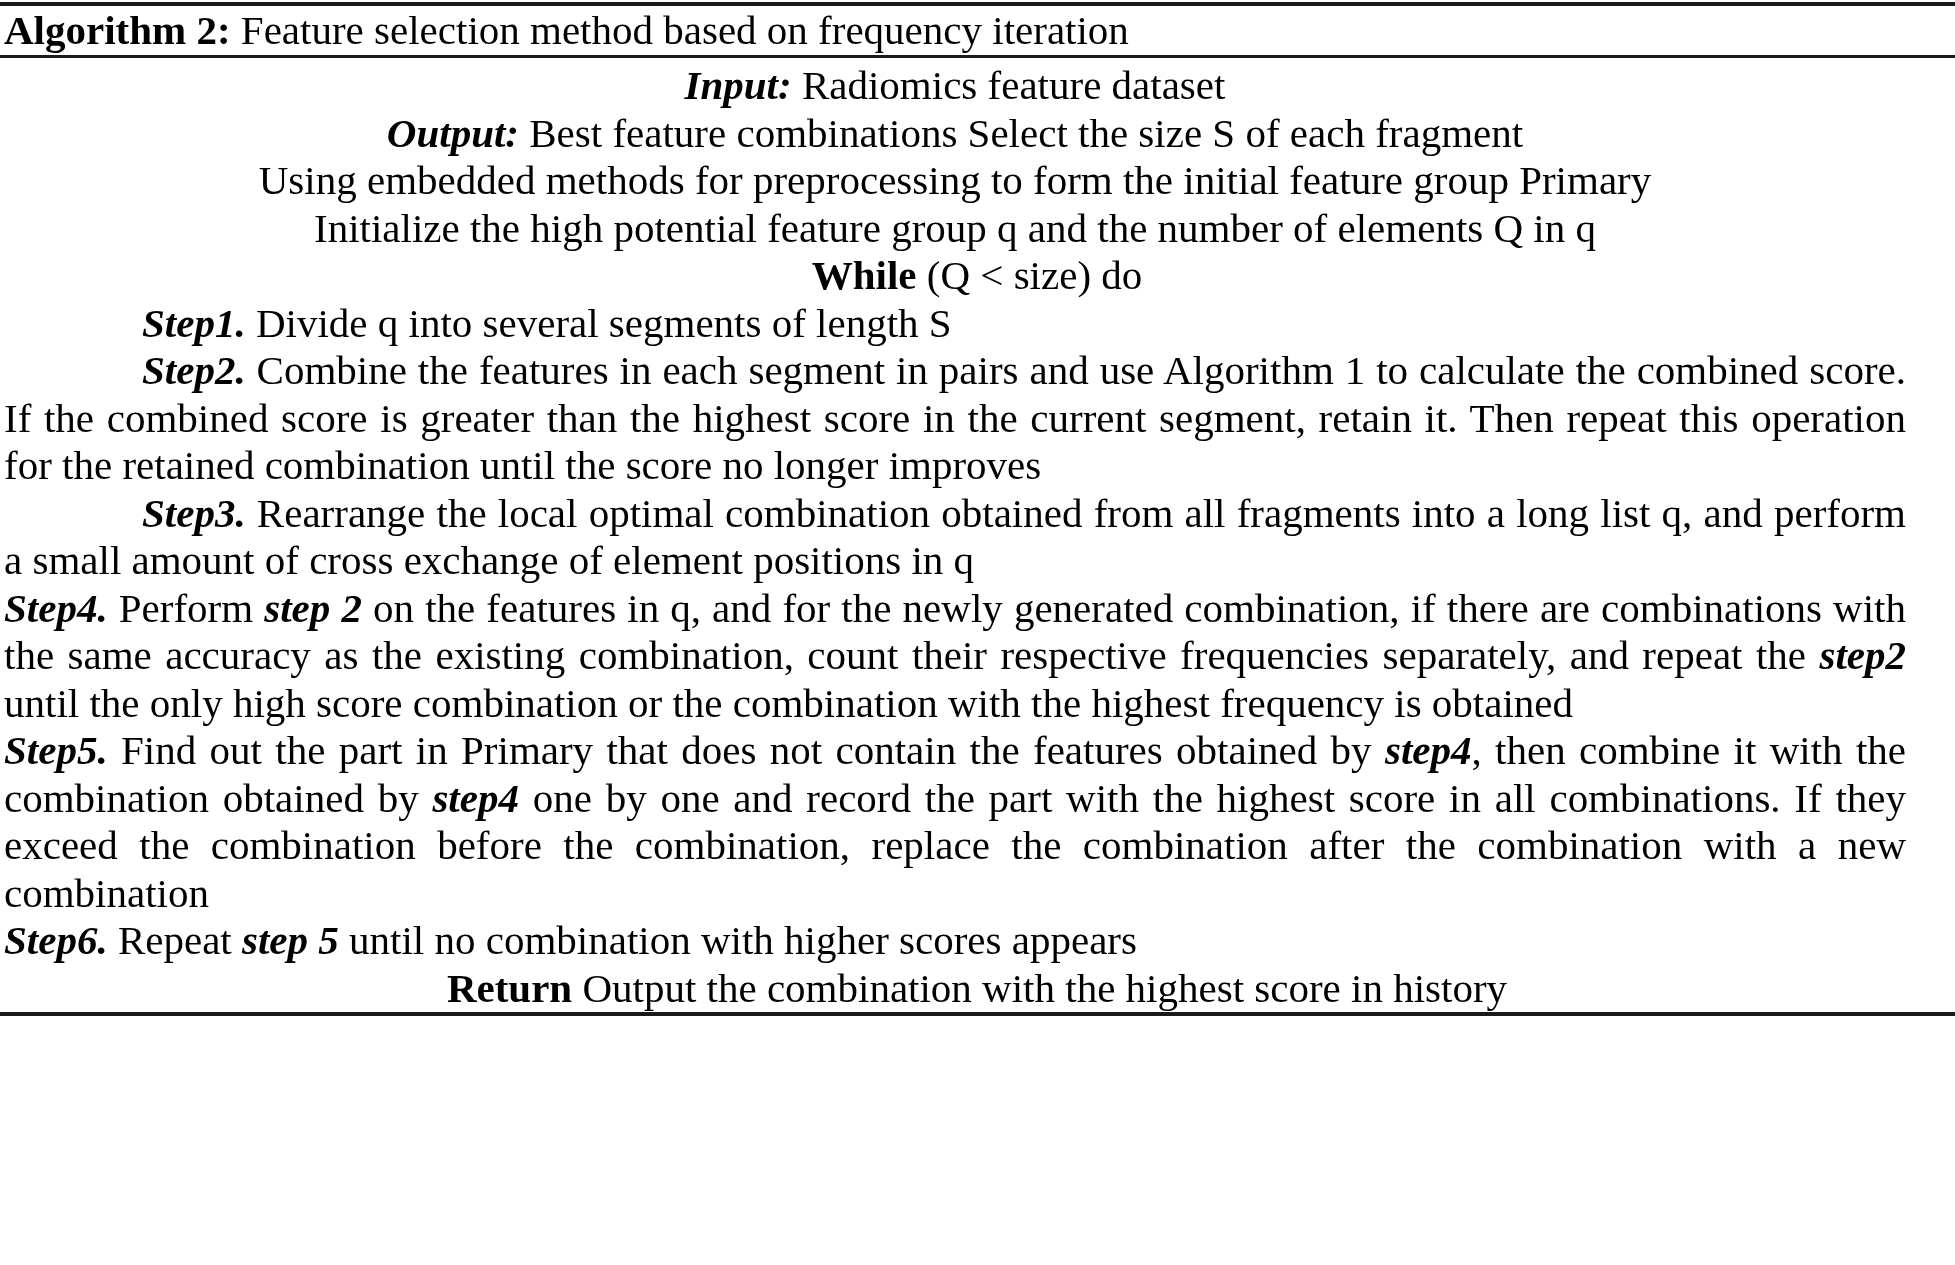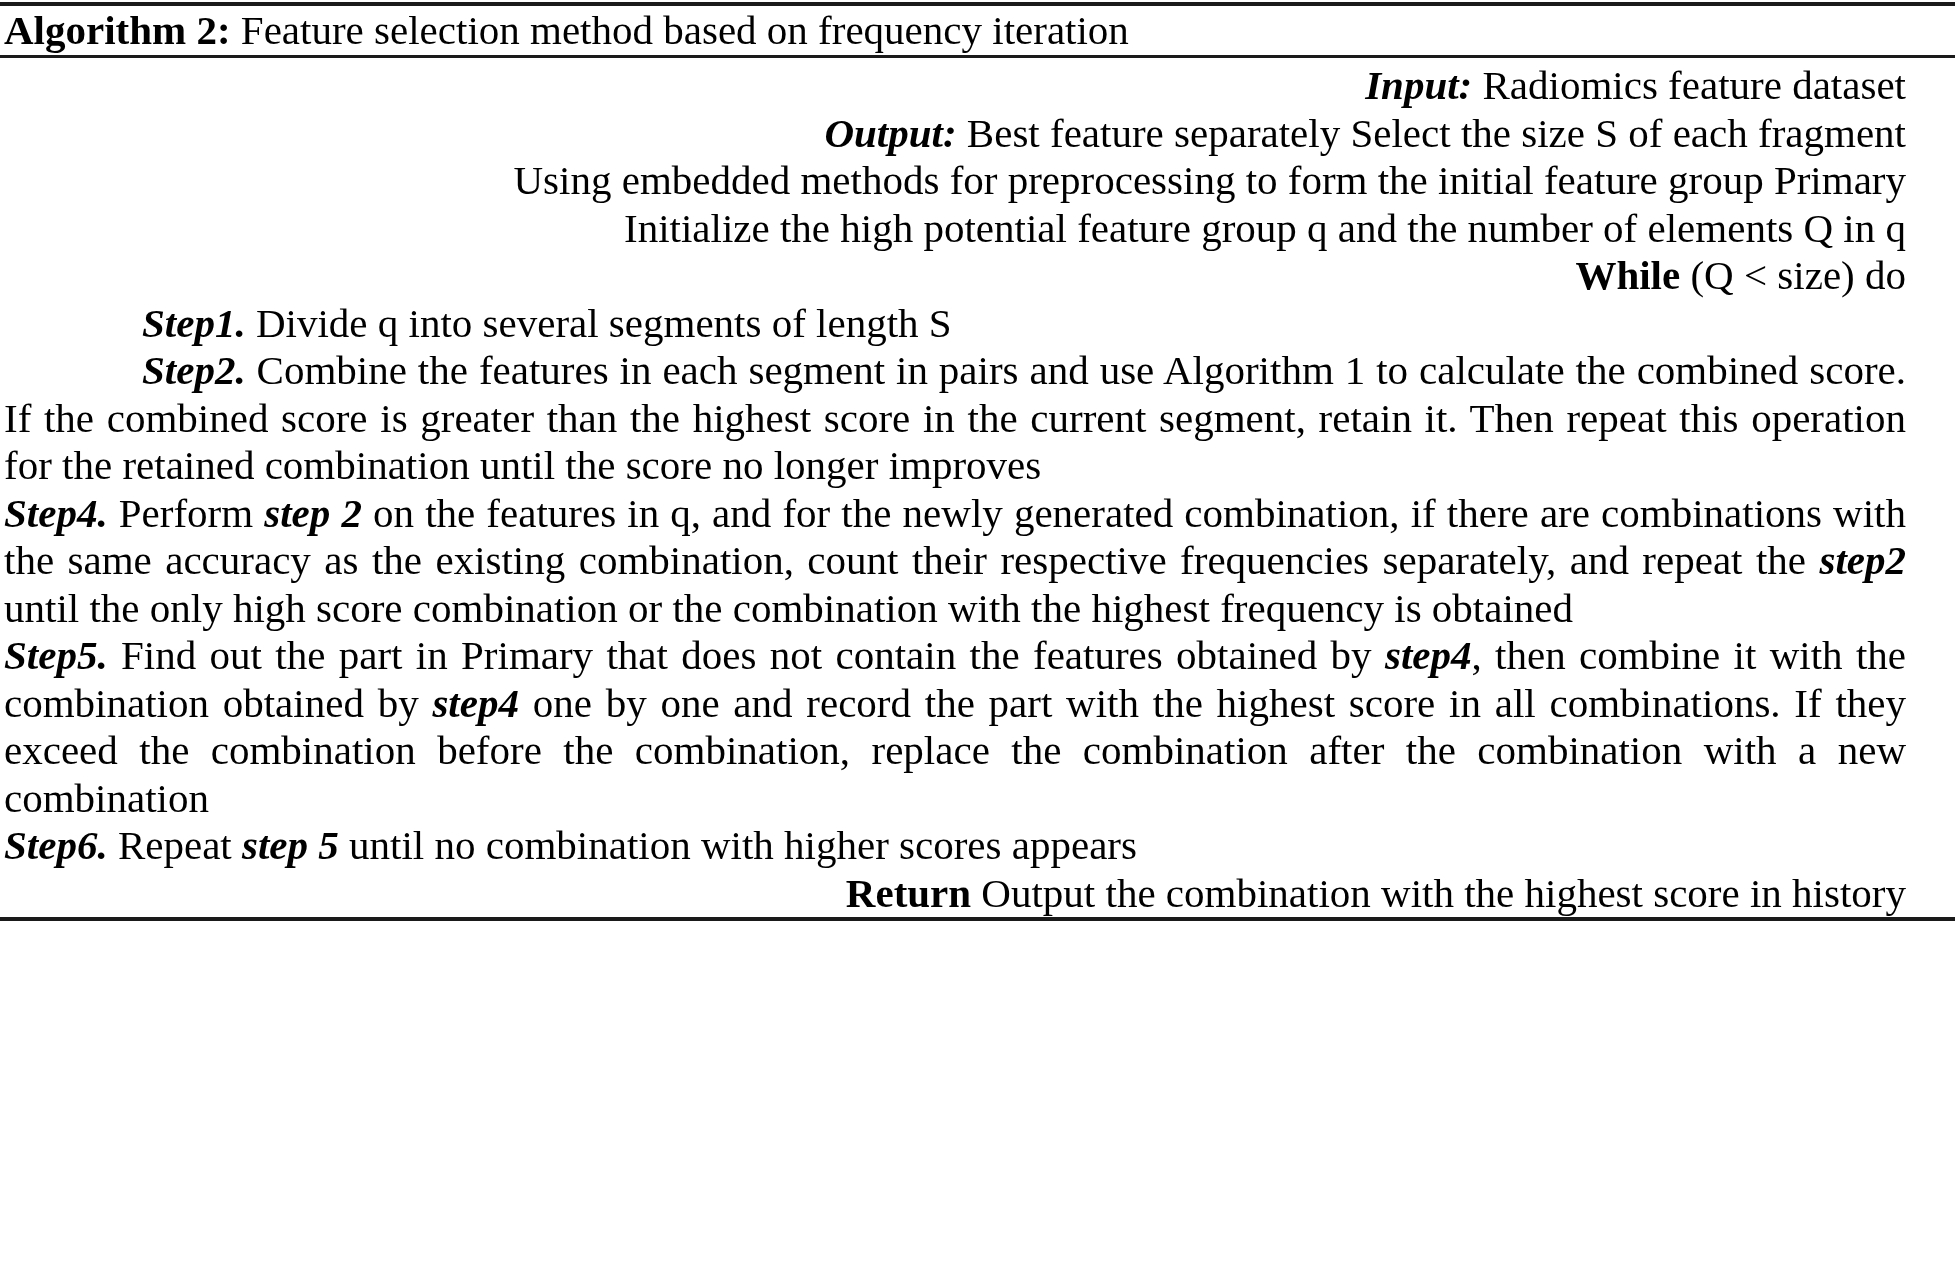--- a/index.html
+++ b/index.html
@@ -46,21 +46,21 @@
     line-height: 47.5px;
     text-align: justify;
     text-justify: inter-word;
     margin: 0;
     padding: 0;
     hyphens: none;
   }
   
   .indent { text-indent: 138px; }
   
-  .single { text-align: right; }
+  .single { text-align: center; }
 
   .lead-bi { font-weight: bold; font-style: italic; }
   .lead-b  { font-weight: bold; font-style: normal; margin-left: 44px; }
   .ref     { font-weight: bold; font-style: italic; }
 </style>
 </head>
 <body>
 
 <div id="algorithm-block">
 
@@ -69,32 +69,33 @@
   <div class="title-row">
     <span class="title-label">Algorithm 2:</span><span> Feature selection method based on frequency iteration</span>
   </div>
 
   <div class="rule rule-mid"></div>
 
   <div class="body-area">
 
     <p class="line single"><span class="lead-bi">Input:</span><span>  Radiomics  feature dataset</span></p>
 
-    <p class="line single"><span class="lead-bi">Output:</span><span>  Best feature separately Select the size S of each fragment</span></p>
+    <p class="line single"><span class="lead-bi">Output:</span><span>  Best feature combinations Select the size S of each fragment</span></p>
 
     <p class="line single">Using embedded methods for preprocessing to form the initial feature group Primary</p>
 
     <p class="line single">Initialize the high potential feature group q and the number of elements Q in q</p>
 
 
     <p class="line single"><span class="lead-b">While</span><span>  (Q &lt; size) do</span></p>
 
     <div id="steps-container">
         <p class="line indent"><span class="lead-bi">Step1.</span><span>  Divide q into several segments of length S</span></p>
         <p class="line indent"><span class="lead-bi">Step2.</span><span>  Combine the features in each segment in pairs and use Algorithm 1 to calculate the combined score. If the combined score is greater than the highest score in the current segment, retain it. Then repeat this operation for the retained combination until the score no longer improves</span></p>
+        <p class="line indent"><span class="lead-bi">Step3.</span><span> Rearrange the local optimal combination obtained from all fragments into a long list q, and perform a small amount of cross exchange of element positions in q</span></p>
         <p class="line"><span class="lead-bi">Step4.</span><span>  Perform </span><span class="ref">step 2</span><span>  on the features in q, and for the newly generated combination, if there are combinations with the same accuracy as the existing combination, count their respective frequencies separately, and repeat the </span><span class="ref">step2</span><span>  until the only high score combination or the combination with the highest frequency is obtained</span></p>
         <p class="line"><span class="lead-bi">Step5.</span><span>  Find out the part in Primary that does not contain the features obtained by </span><span class="ref">step4</span><span>, then combine it with the combination obtained by </span><span class="ref">step4</span><span> one by one and record the part with the highest score in all combinations. If they exceed the combination before the combination, replace the combination after the combination with a new combination</span></p>
         <p class="line"><span class="lead-bi">Step6.</span><span>  Repeat </span><span class="ref">step 5</span><span> until no combination with higher scores appears</span></p>
       </div>
 
     <p class="line single"><span class="lead-b">Return</span><span>  Output the combination with the highest score in history</span></p>
 
   </div>
 
   <div class="rule rule-bottom"></div>

